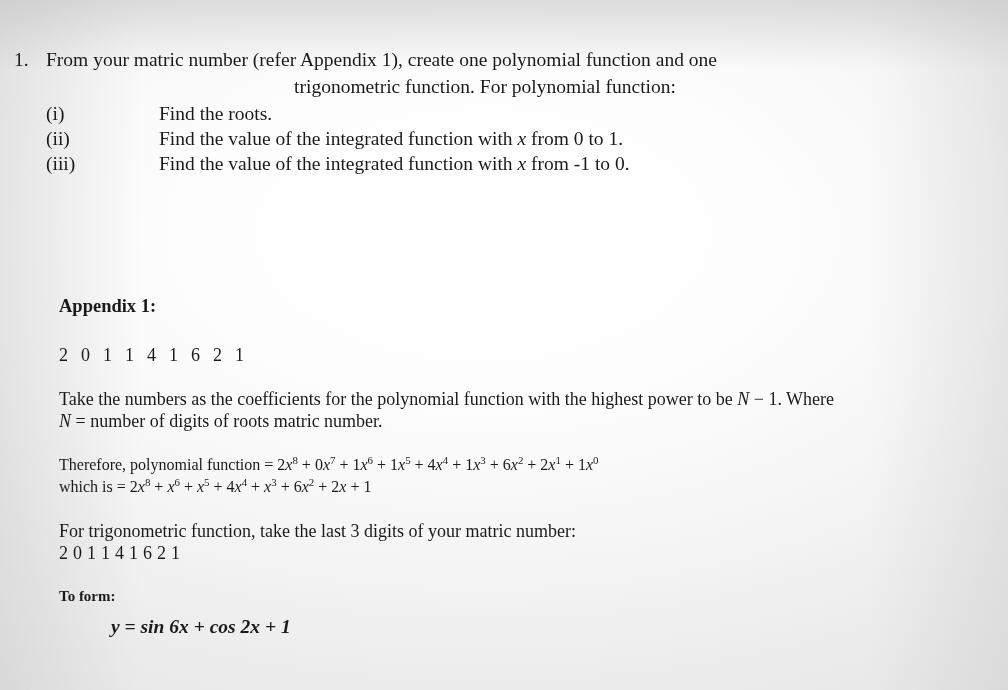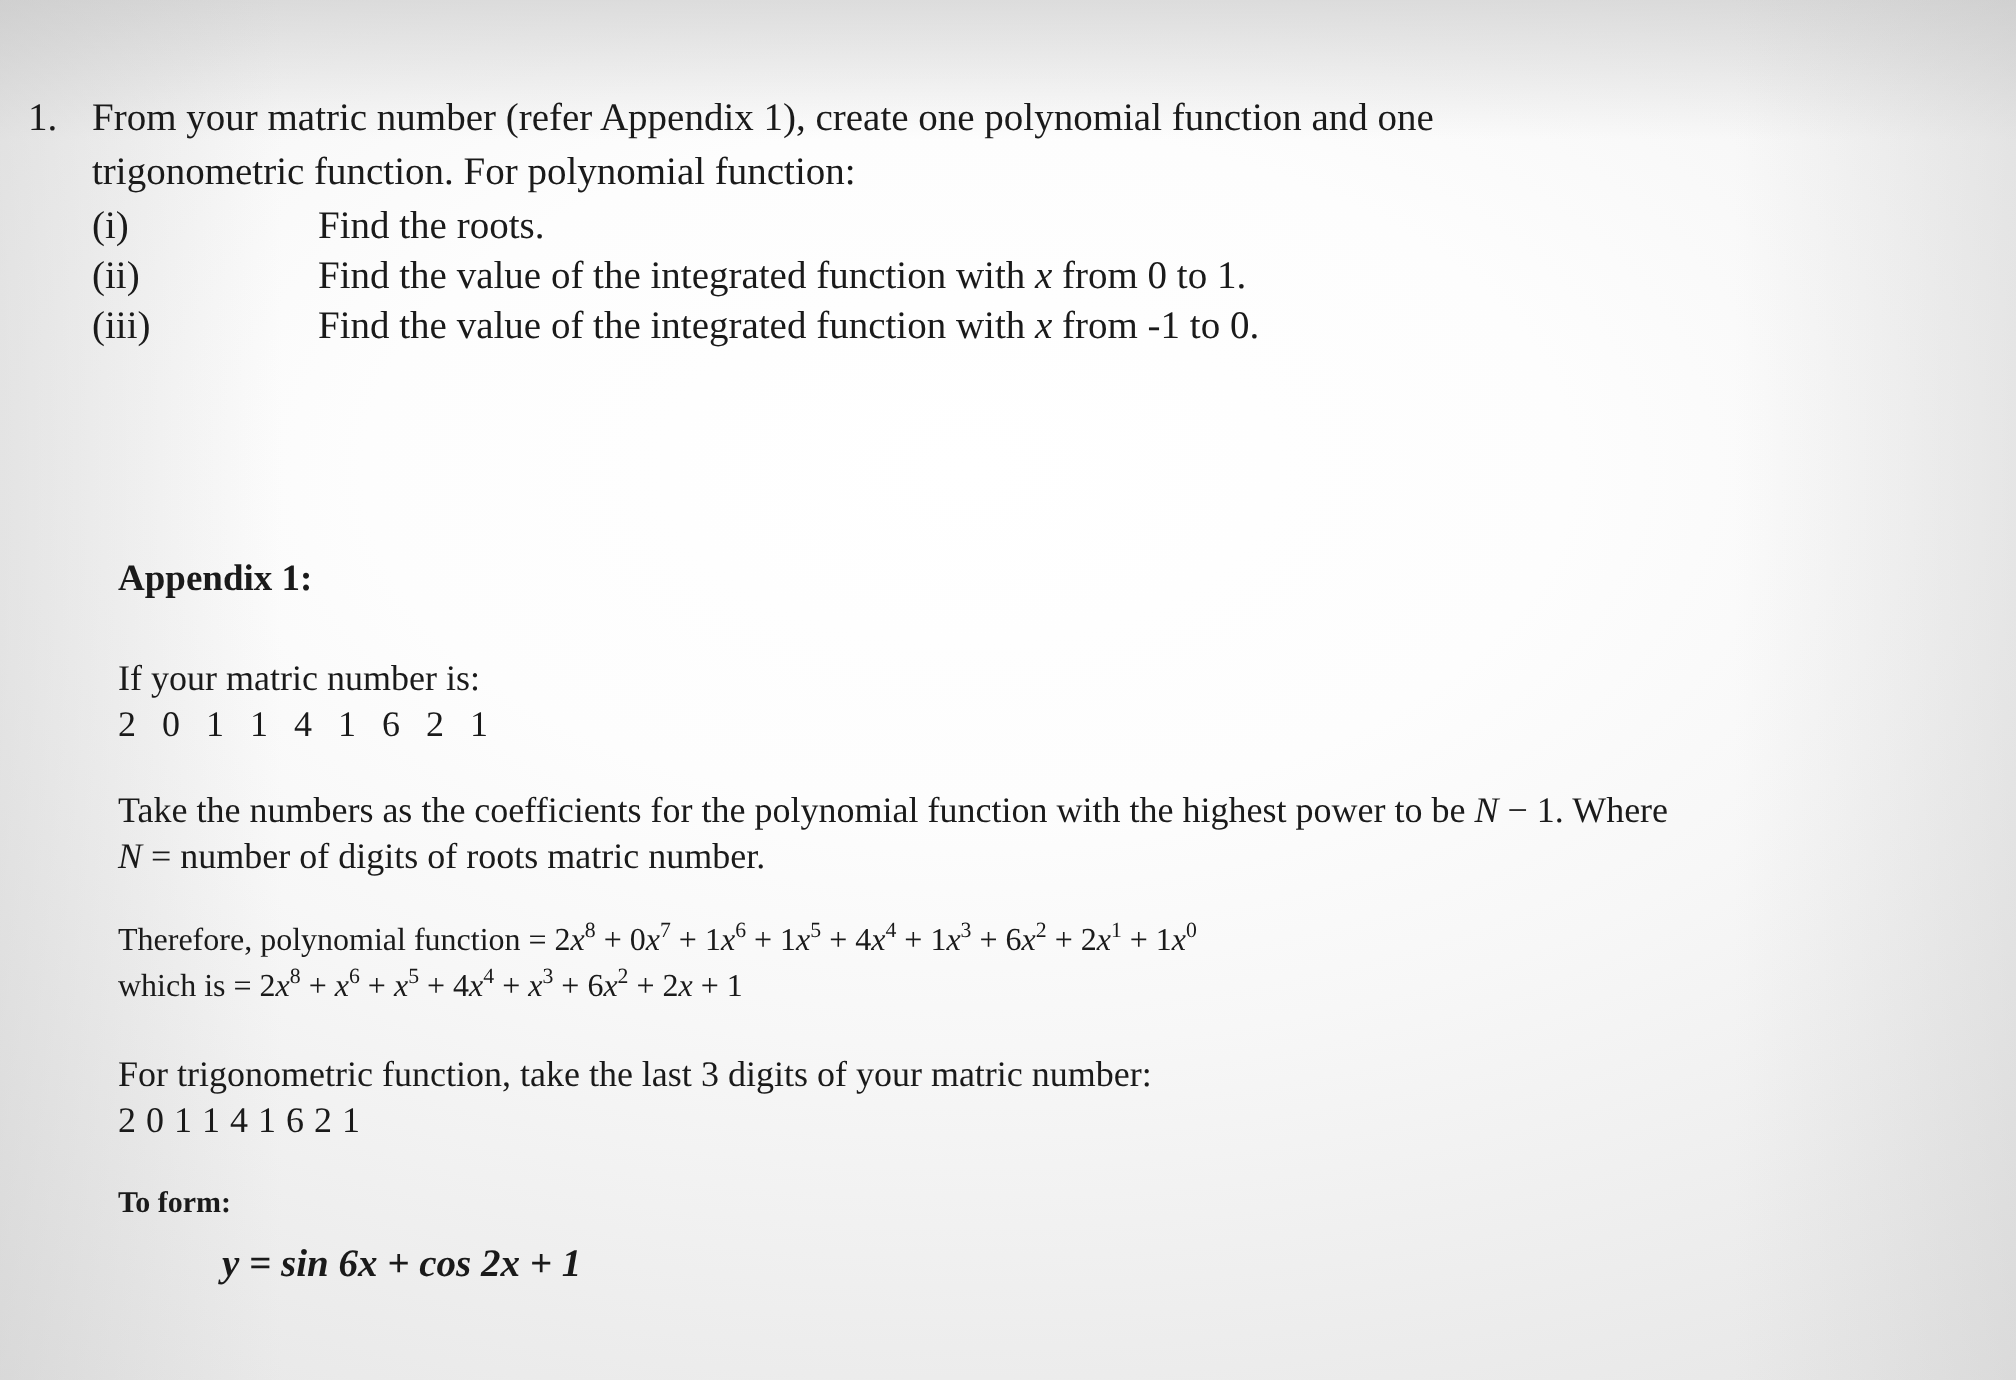--- a/index.html
+++ b/index.html
@@ -79,21 +79,21 @@
   }
   .q-para {
     font-size: 19.5px;
     line-height: 27px;
     text-align: justify;
     text-justify: inter-word;
     margin: 0;
   }
   .q-para .last-line {
     display: block;
-    text-align: left;
+    text-align: center;
   }
   .sub-list {
     margin-top: 1px;
   }
   .sub-item {
     display: flex;
     font-size: 19.5px;
     line-height: 25px;
   }
   .sub-label {
@@ -102,21 +102,21 @@
   }
   .sub-text {
     flex: 1 1 auto;
     margin-left: 40px;
   }
 
   
   .appendix {
     position: absolute;
     left: 59px;
-    top: 278px;
+    top: 294px;
     width: 920px;
   }
   .app-title {
     font-size: 18.5px;
     font-weight: bold;
     line-height: 24px;
     margin: 0;
   }
   .app-p {
     font-size: 18px;
@@ -211,21 +211,20 @@
         </div>
       </div>
     </div>
 
     <div class="appendix">
 
       <p class="app-title">Appendix 1:</p>
 
       <div class="gap-lg"></div>
 
-      <p class="app-p">If your matric number is:</p>
       <p class="app-p matric-wide">2  0  1  1  4  1  6  2  1</p>
 
       <div class="gap-md"></div>
 
       <p class="app-p">
         <span>Take the numbers as the coefficients for the polynomial function with the highest power to be </span><i class="mvar">N</i><span> − 1. Where</span><br>
         <i class="mvar">N</i><span> = number of digits of roots matric number.</span>
       </p>
 
       <div class="gap-md"></div>

